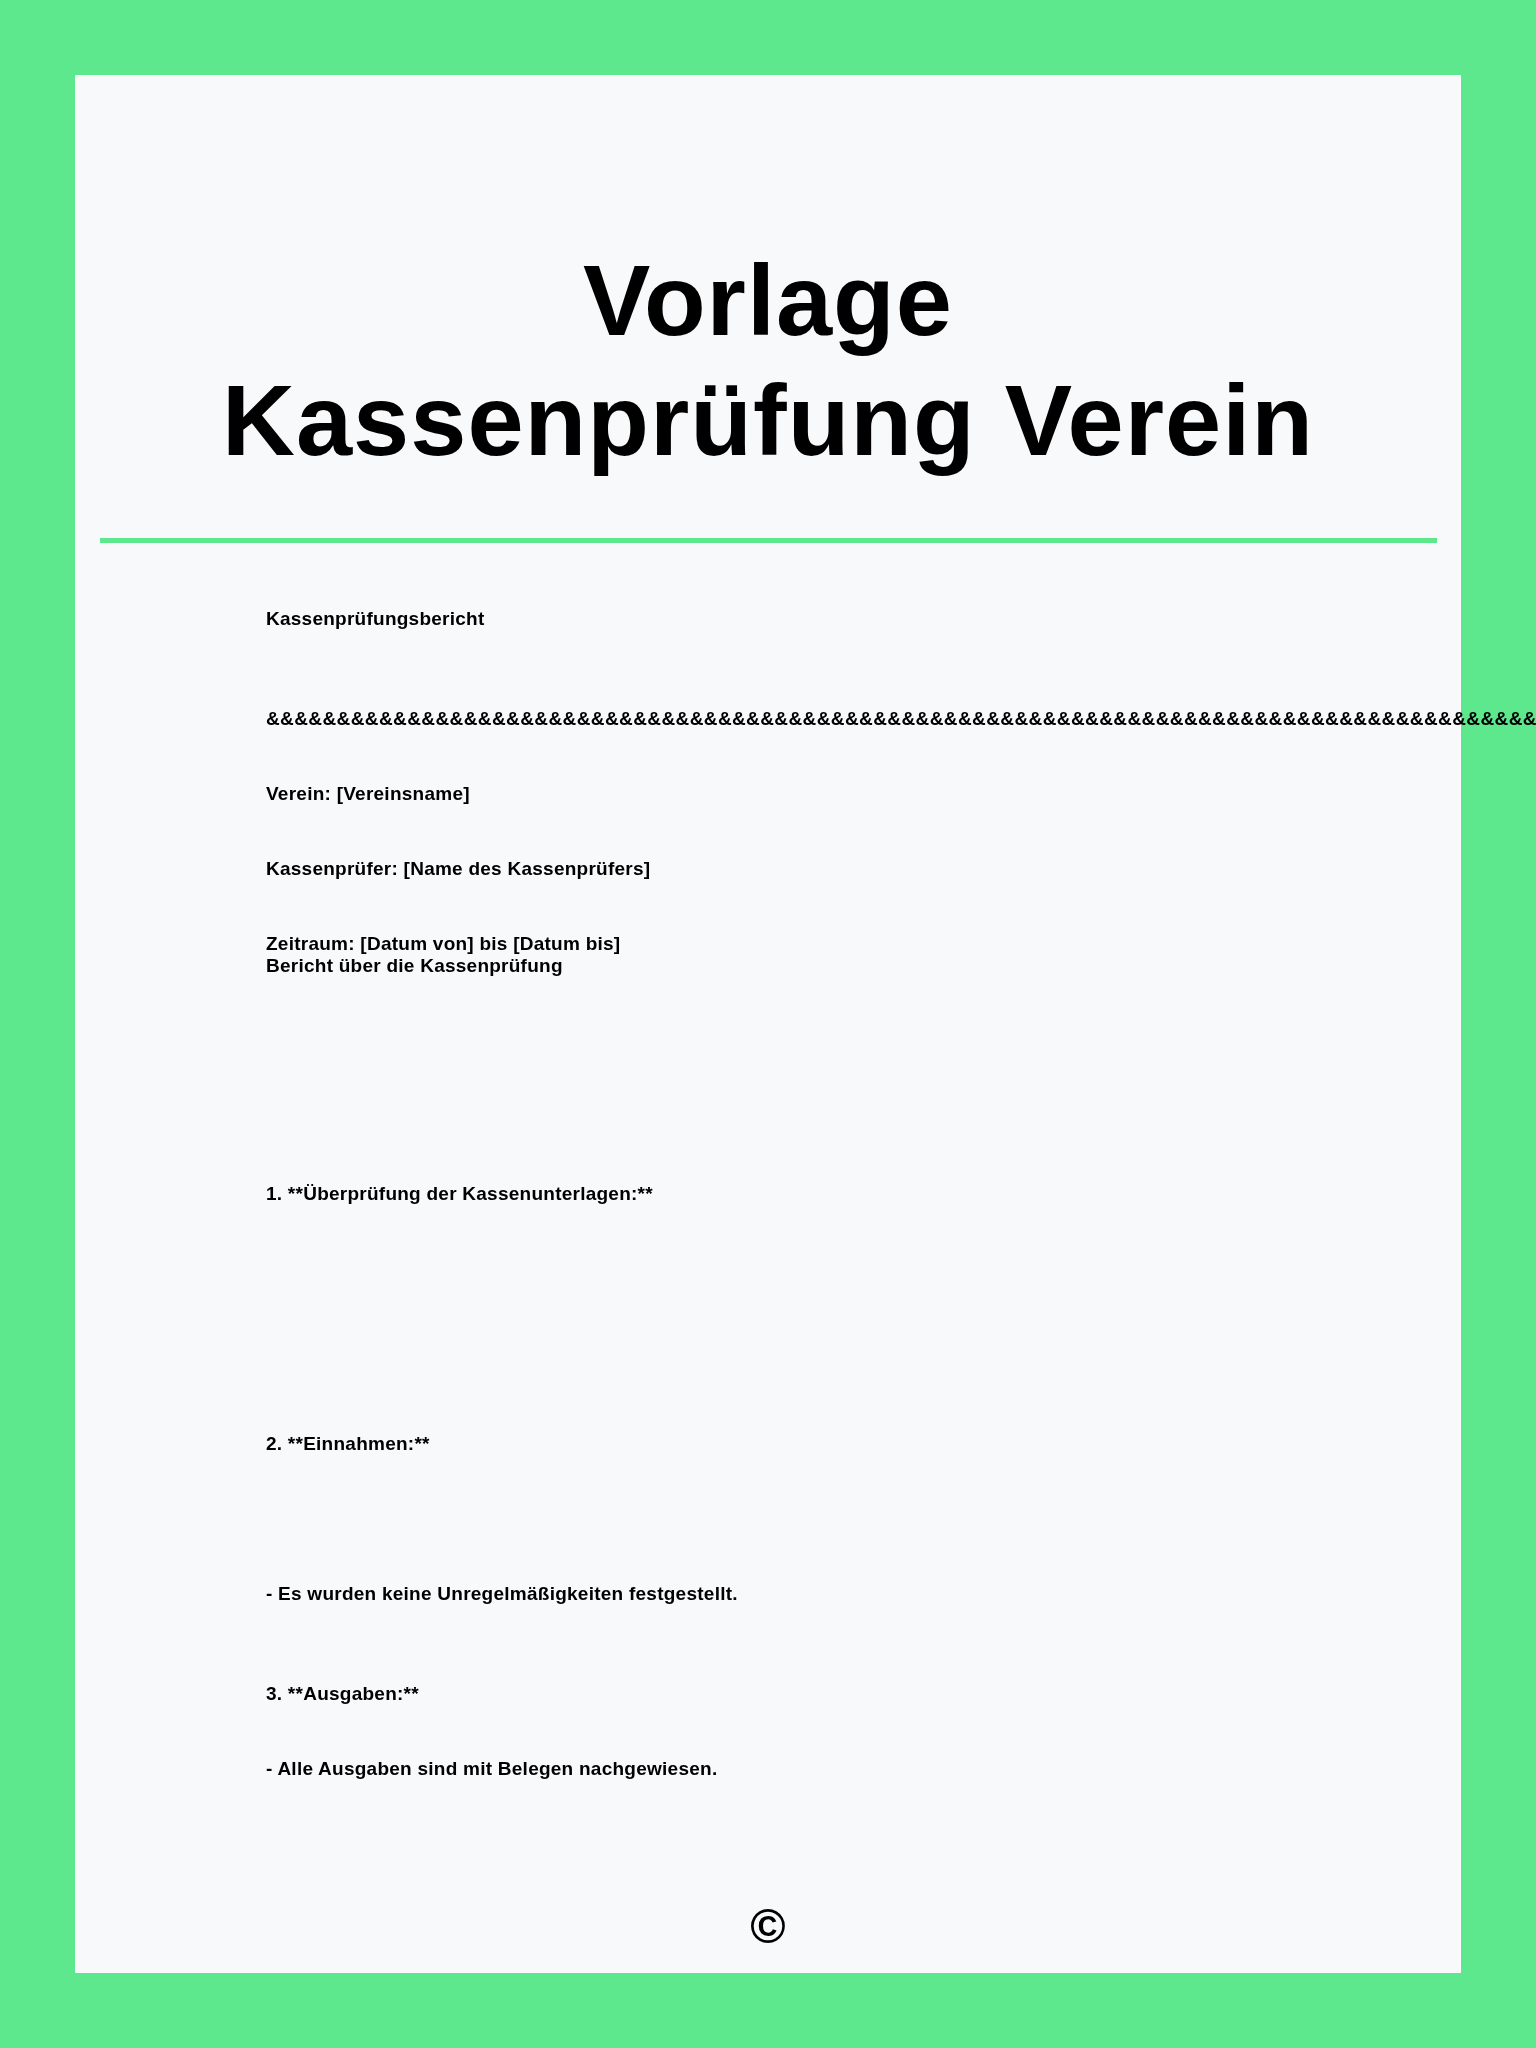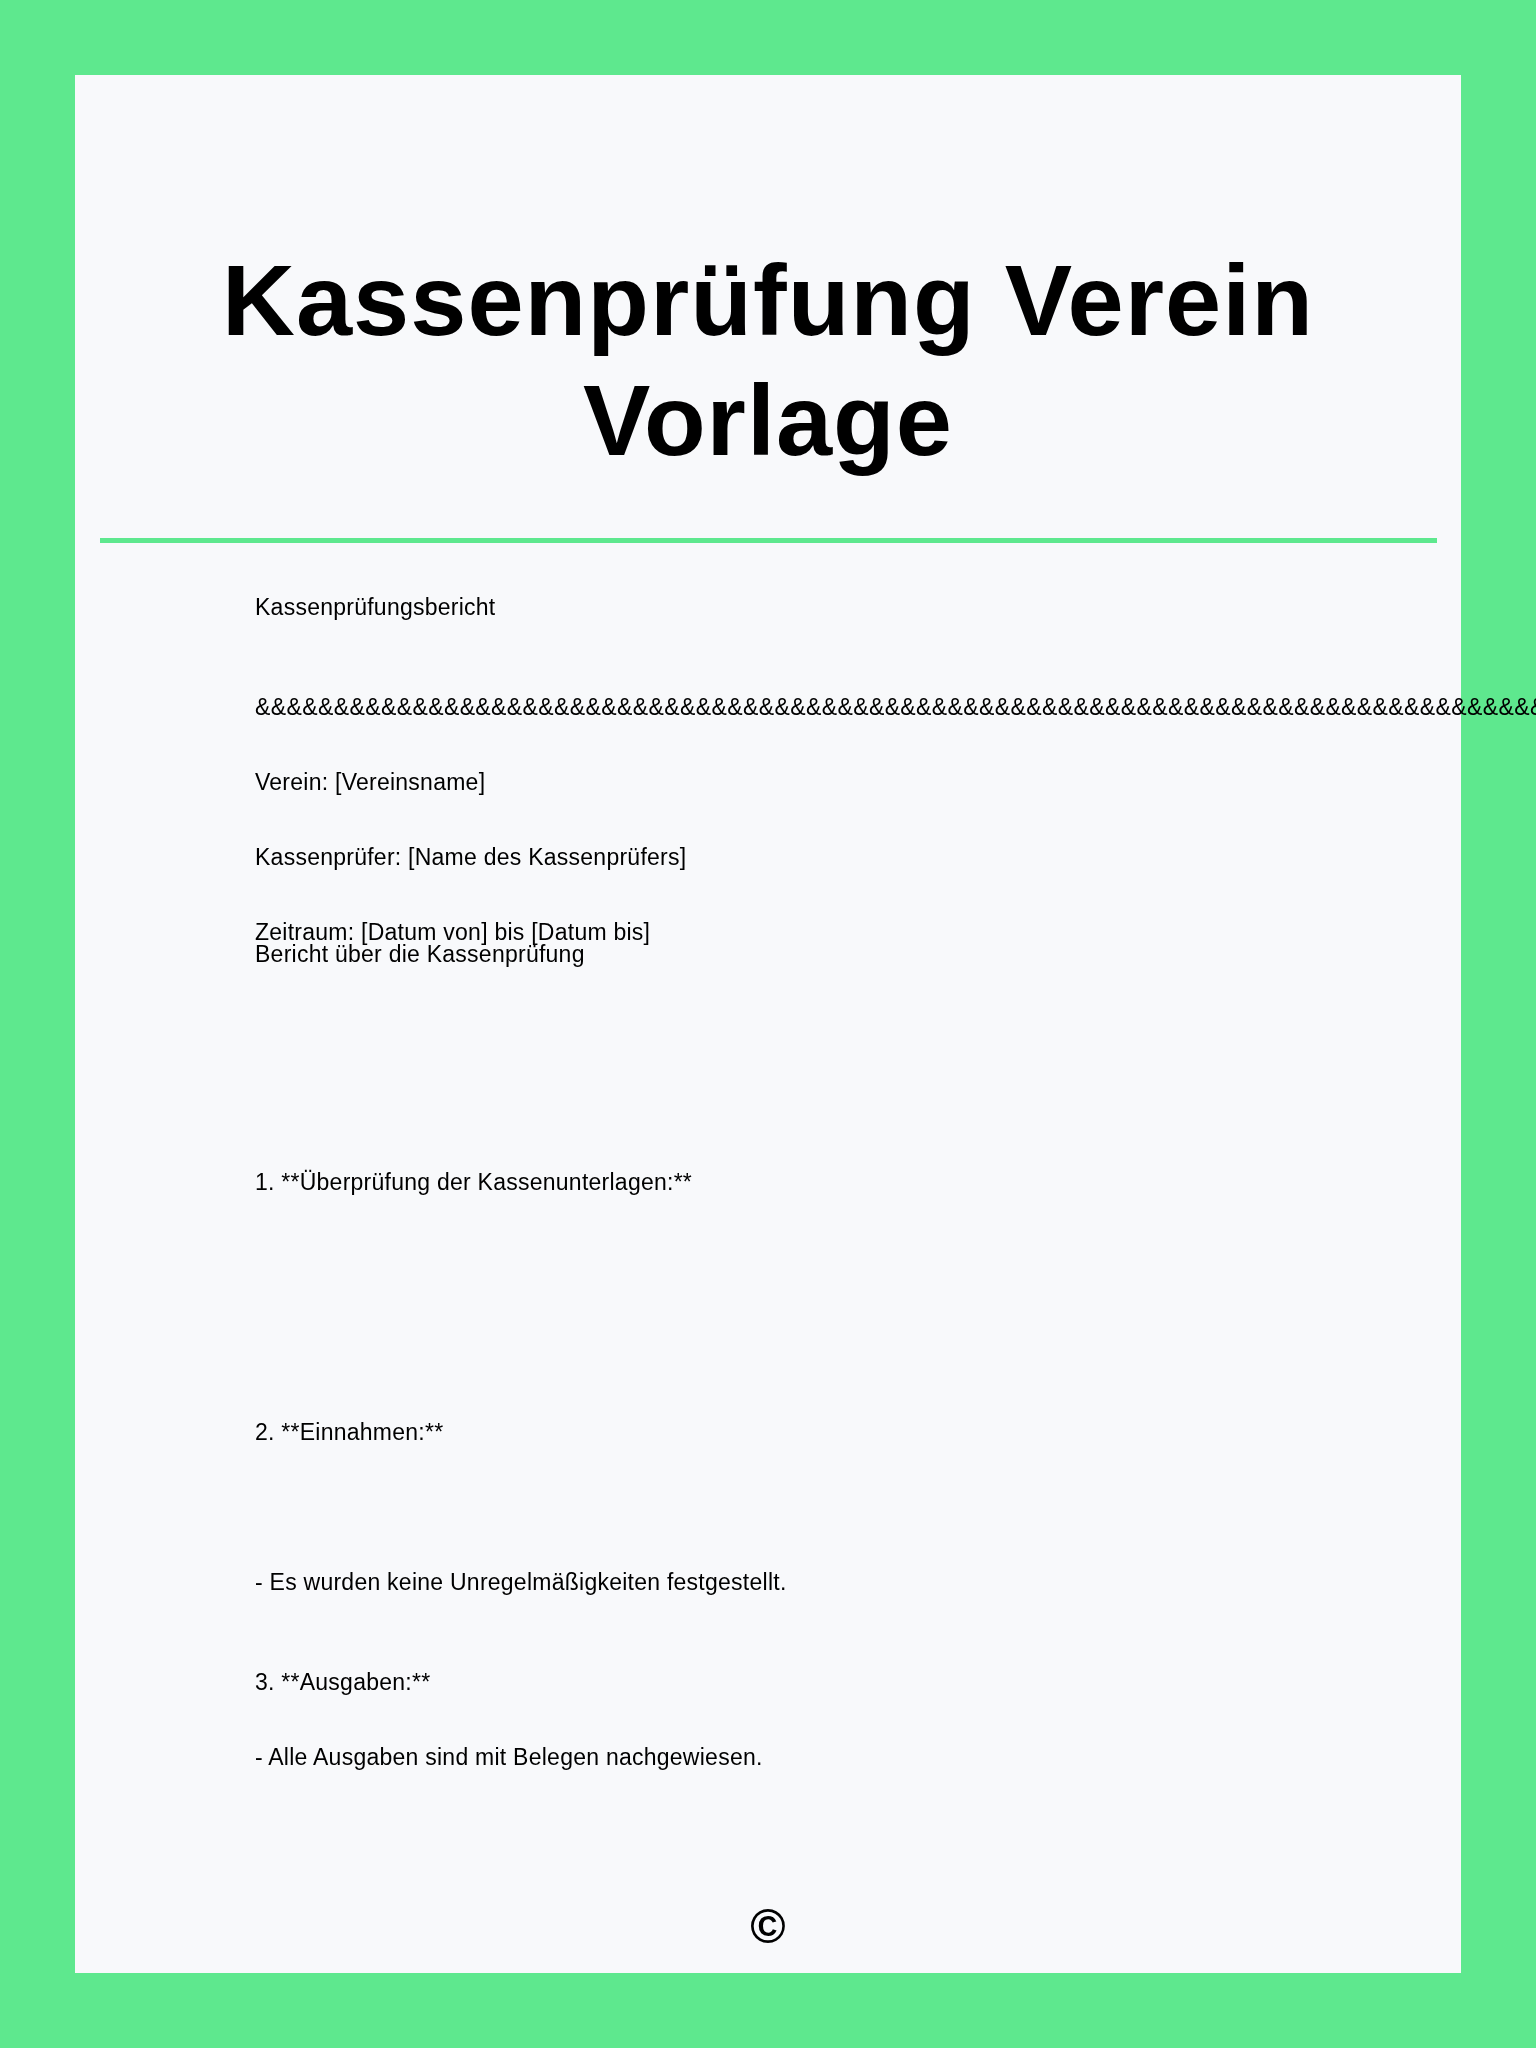--- a/index.html
+++ b/index.html
@@ -42,23 +42,23 @@
       position: absolute;
       left: 25px;
       top: 463px;
       width: 1337px;
       height: 5px;
       background: #5ee88e;
     }
     .line {
       position: absolute;
       left: 175px;
-      margin: 5px;
-      font-weight: 400;
-      font-size: 23px;
+      margin: 16px;
+      font-weight: 700;
+      font-size: 19px;
       line-height: 25px;
       letter-spacing: 0.25px;
       white-space: nowrap;
     }
     .para {
       white-space: normal;
       width: 1030px;
     }
     .amp {
       overflow: visible;
@@ -74,22 +74,22 @@
       font-size: 48px;
       line-height: 48px;
     }
   </style>
 </head>
 <body>
 
 <div class="page">
 
   <h1 class="title">
+    <span>Vorlage</span>
     <span>Kassenprüfung Verein</span>
-    <span>Vorlage</span>
   </h1>
 
   <div class="divider"></div>
 
   <p class="line" style="top:515px">Kassenprüfungsbericht</p>
 
   <p class="line amp" style="top:615px">&amp;&amp;&amp;&amp;&amp;&amp;&amp;&amp;&amp;&amp;&amp;&amp;&amp;&amp;&amp;&amp;&amp;&amp;&amp;&amp;&amp;&amp;&amp;&amp;&amp;&amp;&amp;&amp;&amp;&amp;&amp;&amp;&amp;&amp;&amp;&amp;&amp;&amp;&amp;&amp;&amp;&amp;&amp;&amp;&amp;&amp;&amp;&amp;&amp;&amp;&amp;&amp;&amp;&amp;&amp;&amp;&amp;&amp;&amp;&amp;&amp;&amp;&amp;&amp;&amp;&amp;&amp;&amp;&amp;&amp;&amp;&amp;&amp;&amp;&amp;&amp;&amp;&amp;&amp;&amp;&amp;&amp;&amp;&amp;&amp;&amp;&amp;&amp;&amp;&amp;&amp;&amp;&amp;&amp;&amp;&amp;&amp;&amp;&amp;&amp;&amp;&amp;&amp;&amp;</p>
 
   <p class="line" style="top:690px">Verein: [Vereinsname]</p>
 

